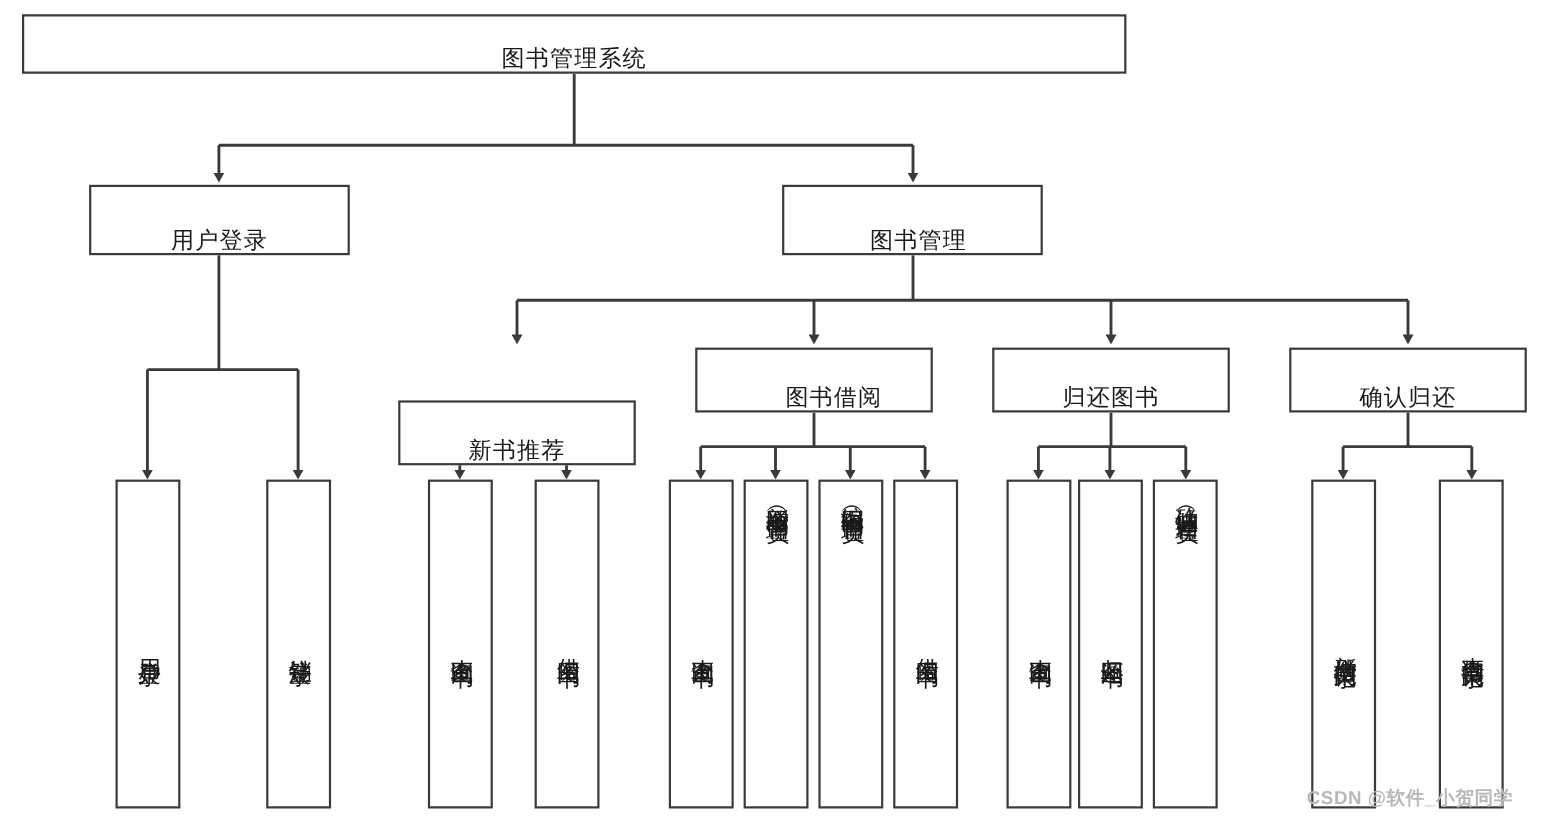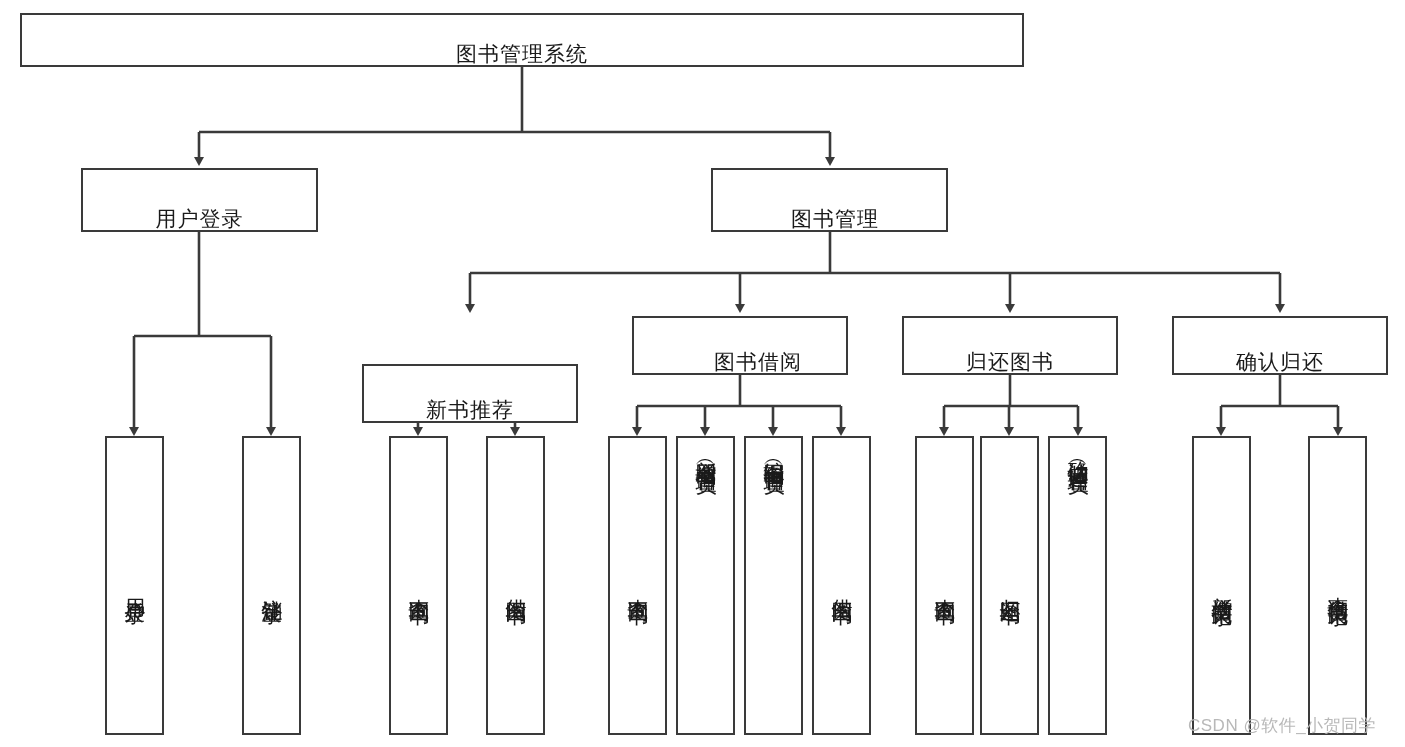--- a/index.html
+++ b/index.html
@@ -64,20 +64,21 @@
     padding-top: 0;
   }
   .watermark {
     position: absolute;
     left: 1188px;
     top: 714px;
     font-size: 17px;
     color: #b8b8b8;
     white-space: nowrap;
     letter-spacing: 0.5px;
+    font-weight: bold;
   }
 </style>
 </head>
 <body>
 
 <div id="diagram-root">
 
   <svg class="canvas" viewBox="0 0 1405 747">
     <defs>
       <marker id="arrowhead" markerWidth="9" markerHeight="10" refX="1" refY="5" orient="auto" markerUnits="userSpaceOnUse">

